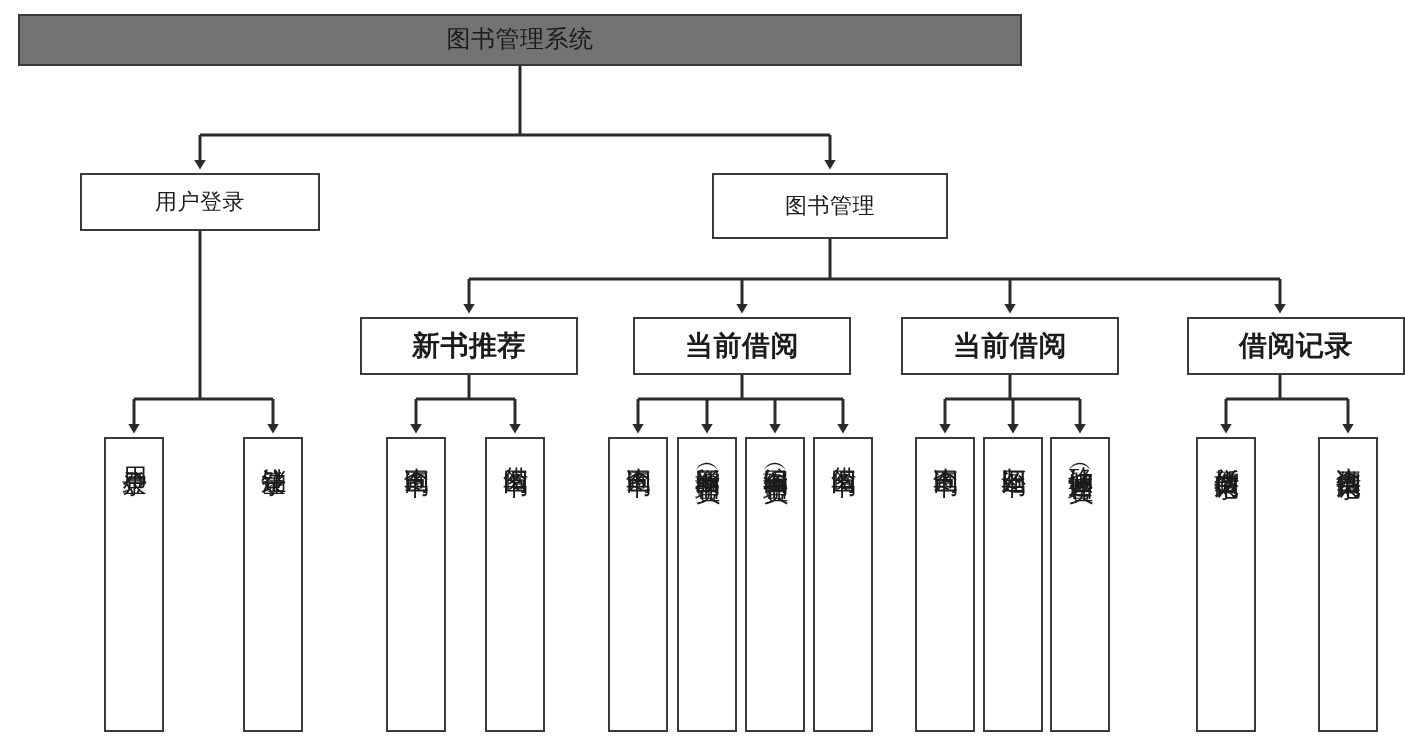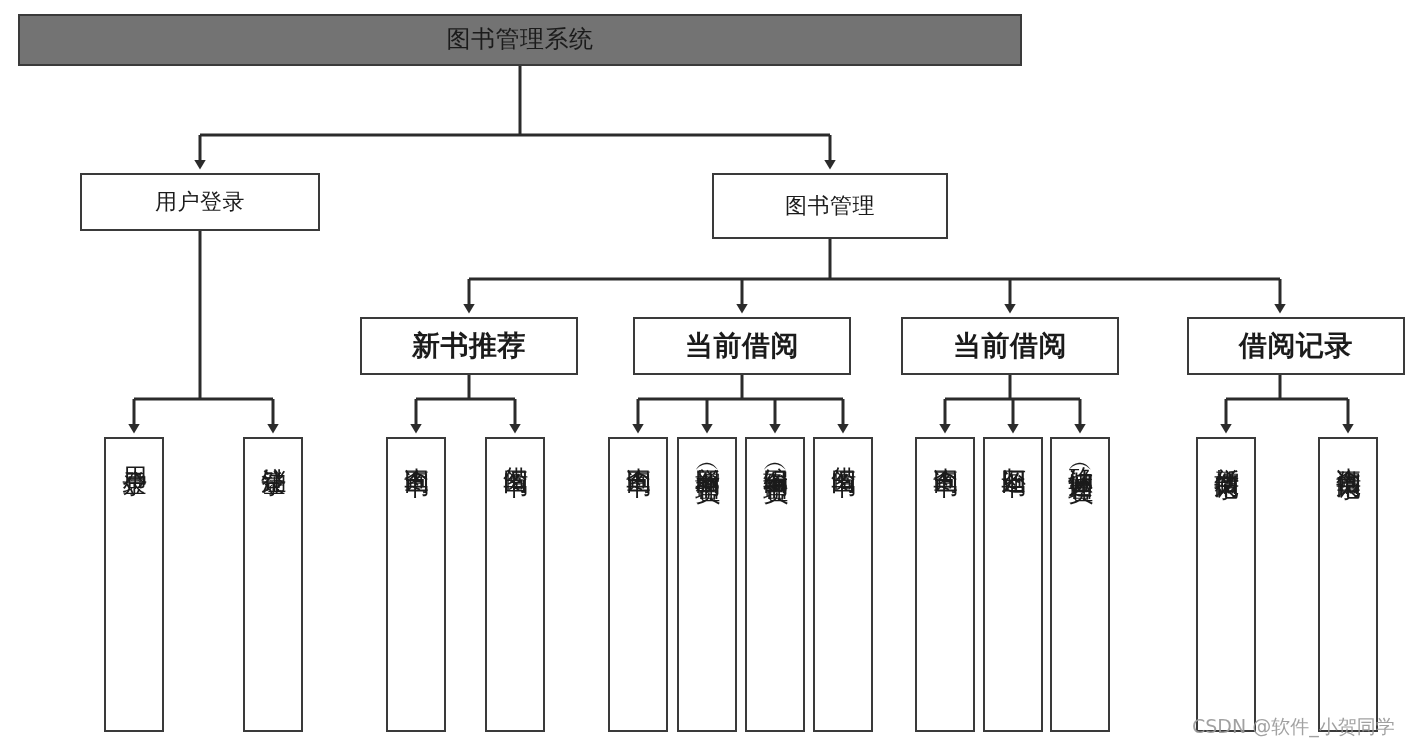--- a/index.html
+++ b/index.html
@@ -184,15 +184,14 @@
         <span class="node-label">确认归还（管理员）</span>
       </div>
       <div class="node leaf" style="left: 1196px; top: 437px; width: 60px; height: 295px; border-color: rgb(58, 58, 58); background: rgb(255, 255, 255);">
         <span class="node-label">新增借阅记录</span>
       </div>
       <div class="node leaf" style="left: 1318px; top: 437px; width: 60px; height: 295px; border-color: rgb(58, 58, 58); background: rgb(255, 255, 255);">
         <span class="node-label">查询借阅记录</span>
       </div>
     </div>
 
-  <div class="watermark" style="left: 1192px; top: 714px; color: rgb(154, 154, 154);">CSDN @软件_小贺同学</div>
 
 </div>
 
 </body></html>

